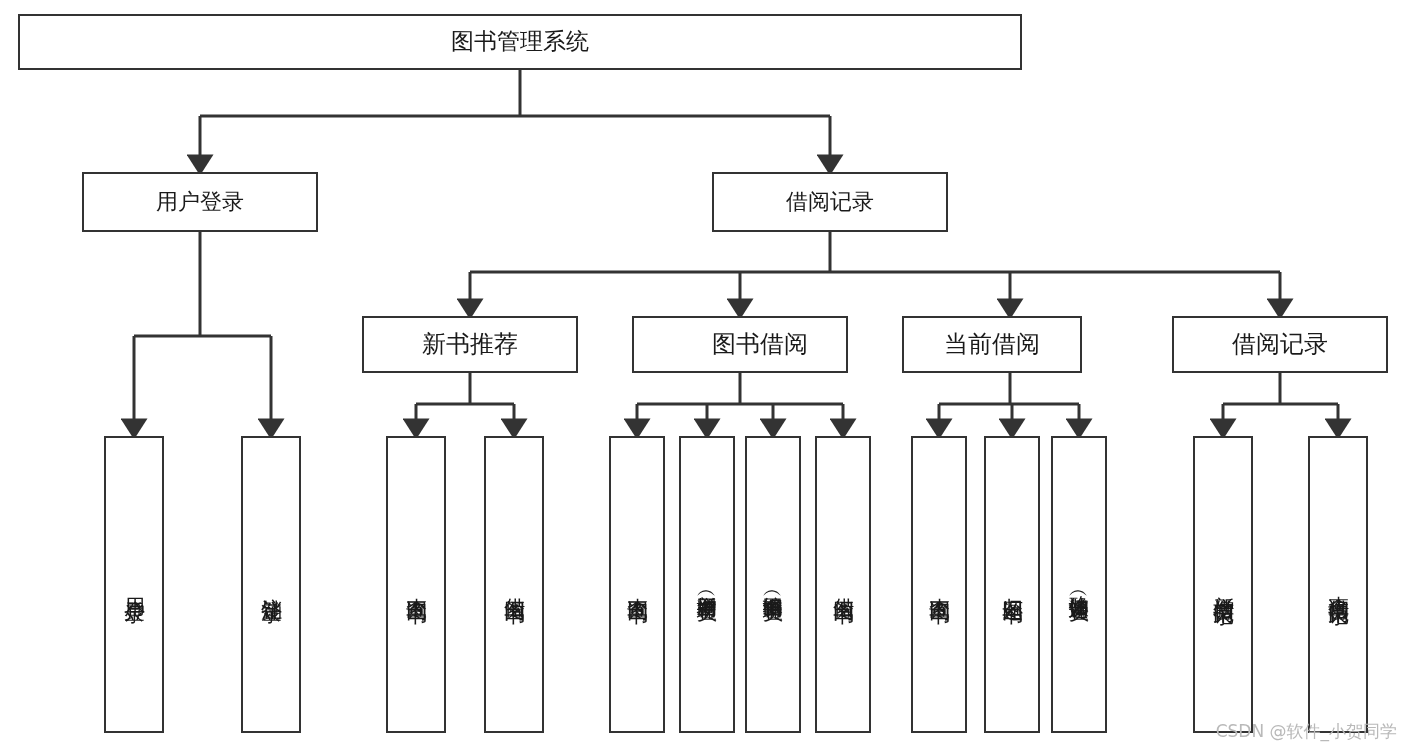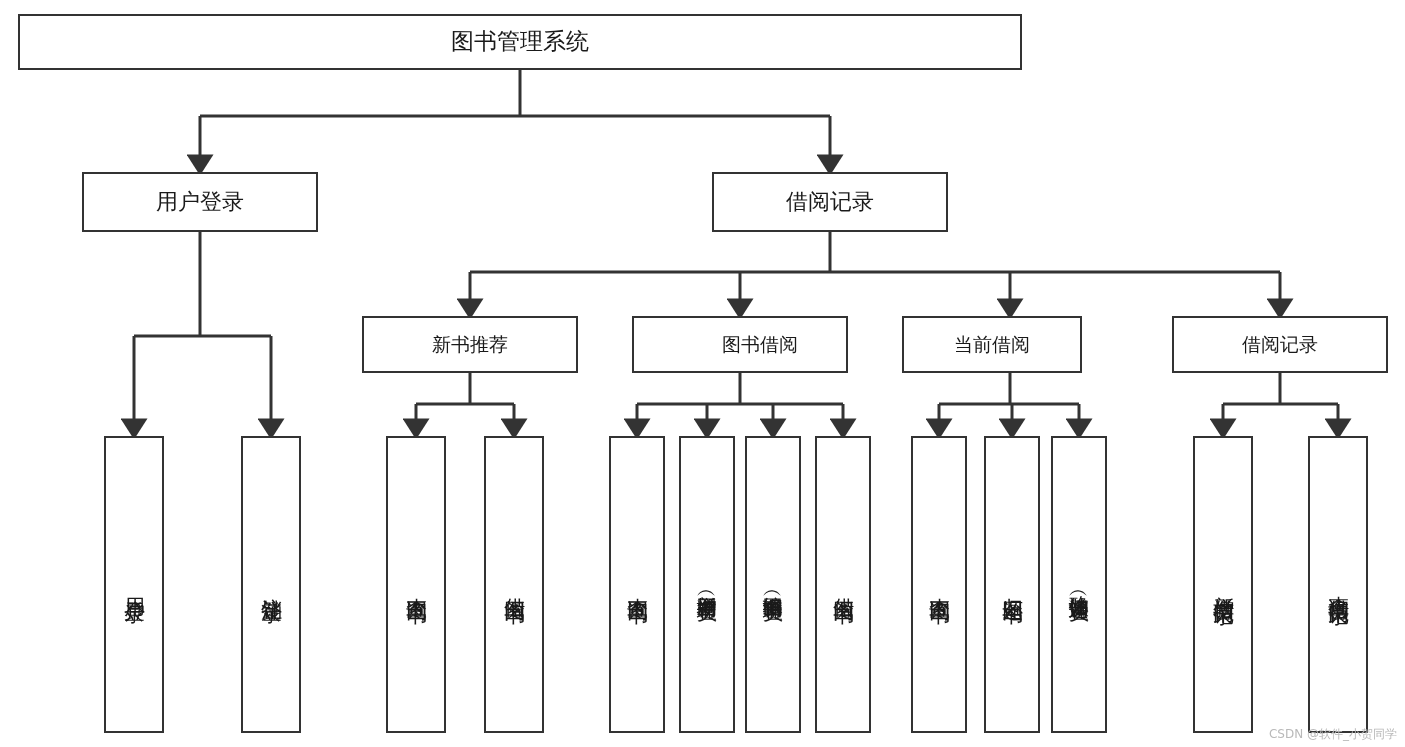--- a/index.html
+++ b/index.html
@@ -38,21 +38,21 @@
     text-align: center;
     line-height: 1.12;
   }
   .node.root {
     font-size: 23px;
   }
   .node.tier1 {
     font-size: 22px;
   }
   .node.tier2 {
-    font-size: 19px;
+    font-size: 24px;
   }
   .node.leaf {
     writing-mode: vertical-rl;
     text-orientation: upright;
     font-size: 21px;
     letter-spacing: 2px;
     padding: 6px 0;
     align-items: center;
     justify-content: center;
   }
@@ -60,21 +60,21 @@
     font-size: 20px;
     letter-spacing: 1px;
   }
   .node-label {
     display: block;
   }
   .watermark {
     position: absolute;
     right: 8px;
     bottom: 4px;
-    font-size: 12px;
+    font-size: 17px;
     color: #b9b9b9;
     white-space: nowrap;
     user-select: none;
   }
 </style>
 </head>
 <body>
 
 <div id="diagram-root">
 

